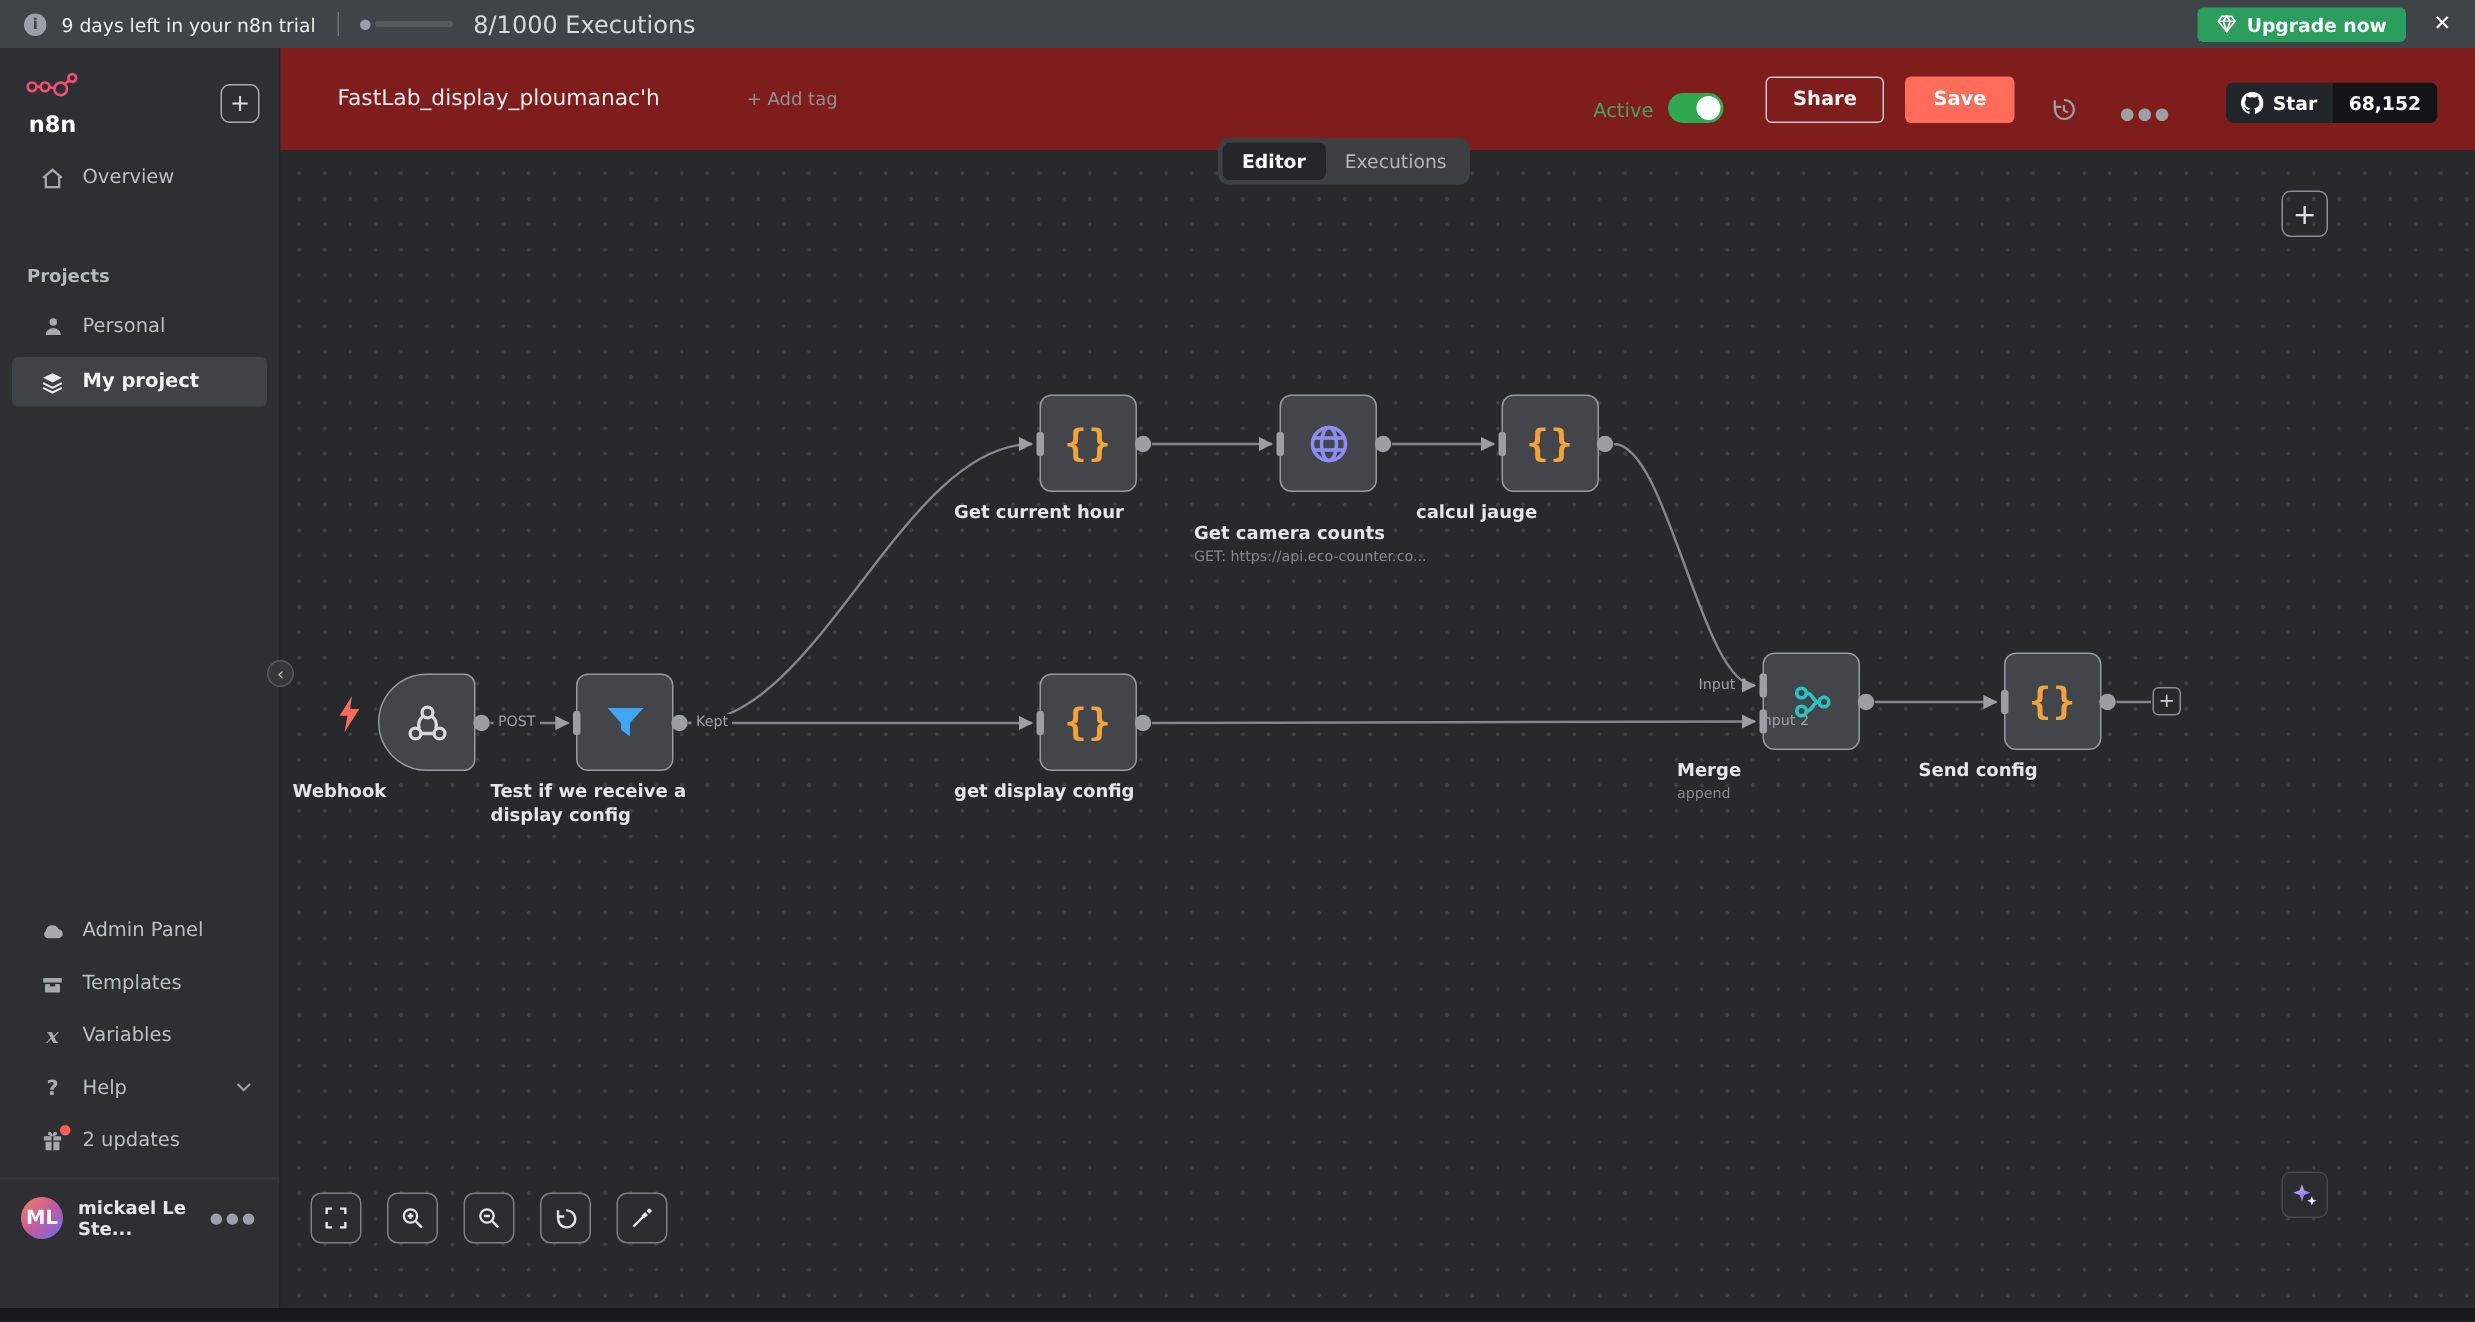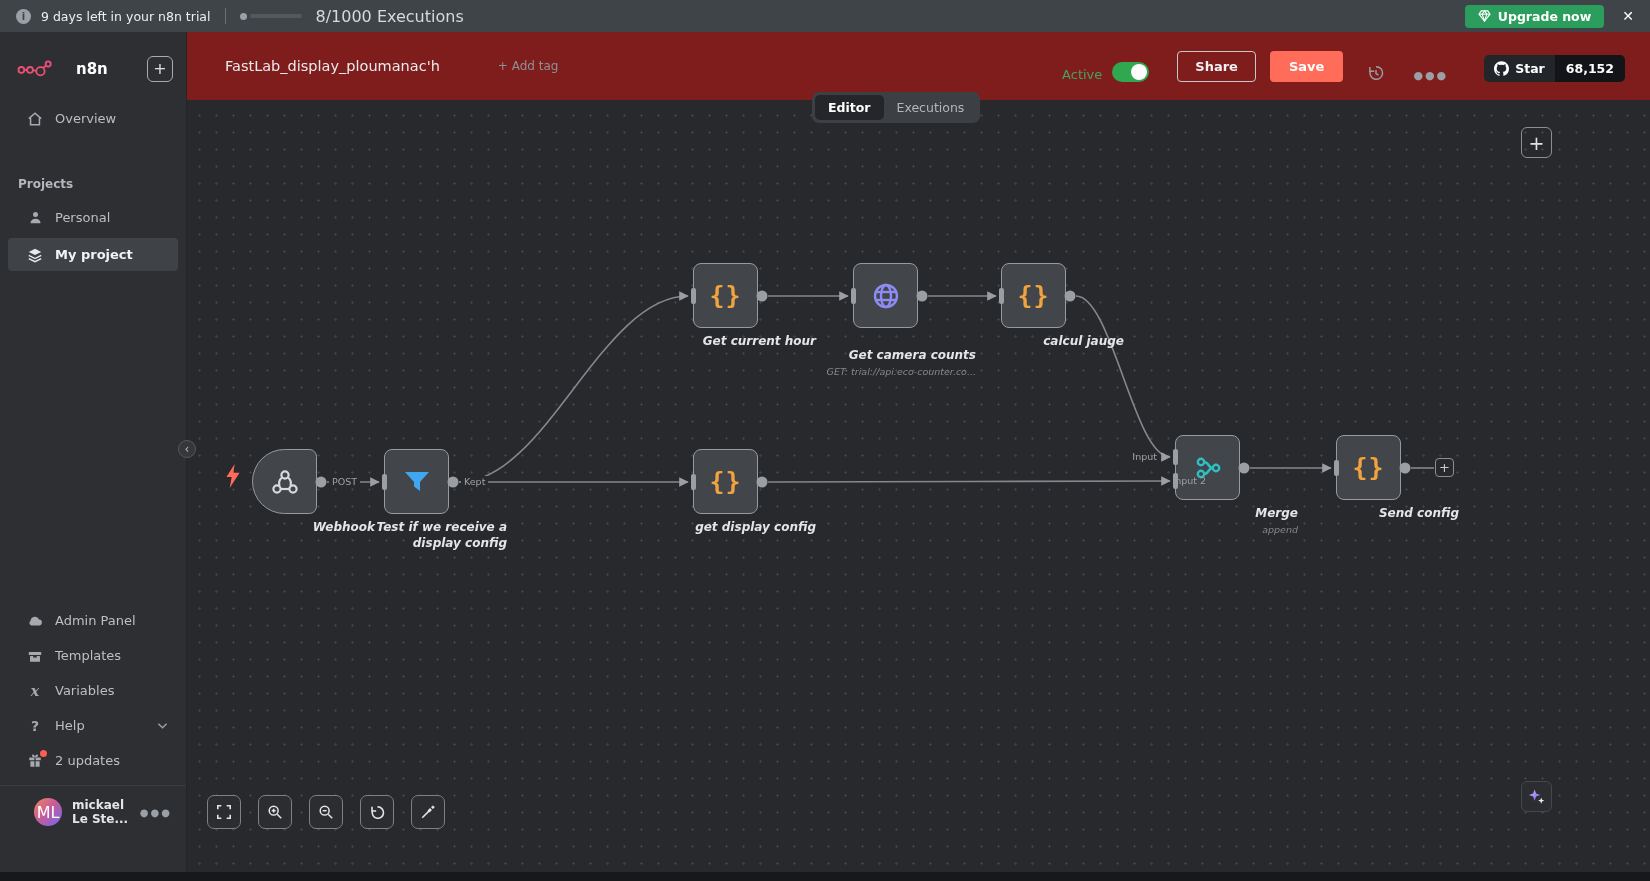--- a/index.html
+++ b/index.html
@@ -21,38 +21,38 @@
   .close-x { color:#fff; font-size:14px; font-weight:bold; cursor:pointer; }
 
   
   .app { display:flex; height:840px; position:relative; }
 
   
   .sidebar { width:187px; background:#2d2f32; border-right:1px solid #232527;
     display:flex; flex-direction:column; padding-top:20px; }
   .logo-row { display:flex; align-items:center; justify-content:space-between;
     padding:0 13px 0 16px; height:34px; margin-bottom:14px; }
-  .logo { display:flex; align-items:center; gap:22px; }
+  .logo { display:flex; align-items:center; gap:7px;flex-direction:column; }
   .brand { font-size:15px; font-weight:bold; color:#fff; }
   .new-wf-btn { width:26px; height:26px; border:1.5px solid #a9acb0; border-radius:6px;
     color:#dcdee1; font-size:16px; line-height:1; display:flex; align-items:center; justify-content:center; cursor:pointer; }
   .side-item { display:flex; align-items:center; gap:11px; height:33px; padding:0 10px 0 18px;
     font-size:13px; color:#bcbfc3; cursor:pointer; margin:2px 8px; border-radius:4px; }
   .side-item .ic { width:18px; display:flex; justify-content:center; }
   .side-item.selected { background:#3f4246; color:#f2f3f4; font-weight:bold; }
   .section-header { font-size:12px; font-weight:bold; color:#b4b7bb; padding:0 18px; margin:40px 0 8px; }
   .side-bottom { margin-top:auto; padding-bottom:6px; }
   .gift-wrap { position:relative; }
   .red-dot { position:absolute; top:-3px; right:-3px; width:7px; height:7px; border-radius:50%; background:#ff5c54; }
   .chev-down { margin-left:auto; }
   .side-divider { height:1px; background:#3a3d40; margin:8px 0 0; }
   .user-row { display:flex; align-items:center; gap:10px; padding:12px 14px 40px 14px; }
   .avatar { width:28px; height:28px; border-radius:50%; flex:none;
     background:linear-gradient(135deg,#f4845f 0%,#c65b9b 48%,#6f6af0 100%);
-    color:#fff; font-size:16px; font-weight:normal; display:flex; align-items:center; justify-content:center;margin-left:20px; }
+    color:#fff; font-size:13px; font-weight:bold; display:flex; align-items:center; justify-content:center; }
   .user-name { font-size:12px; font-weight:bold; color:#e3e5e8; }
   .user-more { margin-left:auto; color:#9aa0a6; font-size:10px; letter-spacing:2px; cursor:pointer; }
 
   
   .main { flex:1; display:flex; flex-direction:column; position:relative; }
   .wf-header { height:68px; background:#7f1d1d; display:flex; align-items:center; padding:0 25px 0 38px; }
   .wf-title { font-size:14.5px; color:#e9eaec; }
   .add-tag { font-size:12px; color:#8d9196; margin-left:58px; cursor:pointer; }
   .header-right { margin-left:auto; display:flex; align-items:flex-end; }
   .active-label { font-size:13px; color:#46a35e; }
@@ -82,22 +82,22 @@
   
   .canvas { flex:1; position:relative; background:#28292c;
     background-image:radial-gradient(circle,#3e4145 1.1px,transparent 1.3px);
     background-size:17px 17px; background-position:4px 7px; overflow:hidden; }
   #edges { position:absolute; left:0; top:0; z-index:6; pointer-events:none; }
   .node { position:absolute; width:65px; height:65px; background:#42454a; border:1.8px solid #979a9f;
     border-radius:8px; display:flex; align-items:center; justify-content:center; z-index:5; cursor:pointer; }
   .node.round-left { border-radius:34px 8px 8px 34px; }
   .icon-braces { font-family:"DejaVu Sans Mono","Liberation Mono",monospace; font-weight:bold;
     font-size:25px; letter-spacing:1px; }
-  .node-label { position:absolute; width:180px; text-align:right; font-size:12px; font-weight:bold;
-    color:#e3e5e8; z-index:7; line-height:1.3; white-space:pre-line;font-style:italic; }
+  .node-label { position:absolute; width:180px; text-align:left; font-size:12px; font-weight:bold;
+    color:#e3e5e8; z-index:7; line-height:1.3; white-space:pre-line; }
   .node-sub { font-size:9.5px; font-weight:normal; color:#85888d; margin-top:2px; }
   .port-label { position:absolute; font-size:9.5px; color:#9da0a5; background:#28292c; padding:0 3px; z-index:7; }
   .input-label { position:absolute; font-size:9.5px; color:#9da0a5; width:55px; text-align:right; z-index:7; }
   .bolt { position:absolute; z-index:7; }
   .plus-endpoint { position:absolute; width:19px; height:19px; border:1.5px solid #8b8e93; border-radius:4px;
     color:#c9ccd0; font-size:13px; display:flex; align-items:center; justify-content:center;
     background:#28292c; z-index:7; cursor:pointer; }
   .canvas-plus { position:absolute; left:1334px; top:27px; width:31px; height:31px; border:1.6px solid #8b8e93;
     border-radius:6px; color:#dfe1e4; font-size:19px; display:flex; align-items:center; justify-content:center;
     z-index:20; cursor:pointer; }
@@ -402,21 +402,21 @@
         </div>
         <div class="node-label" style="left: 449px; top: 234px;">Get current hour</div>
         <div class="node" style="left: 666px; top: 163px;">
           <svg width="32" height="32" viewBox="0 0 32 32" fill="none" stroke="#8d8cf2" stroke-width="2.4">
             <circle cx="16" cy="16" r="11"></circle>
             <ellipse cx="16" cy="16" rx="5" ry="11"></ellipse>
             <line x1="5.5" y1="12" x2="26.5" y2="12"></line>
             <line x1="5.5" y1="20" x2="26.5" y2="20"></line>
           </svg>
         </div>
-        <div class="node-label" style="left: 609px; top: 248px;">Get camera counts<div class="node-sub">GET: trial://api.eco-counter.co...</div></div>
+        <div class="node-label" style="left: 609px; top: 248px;">Get camera counts<div class="node-sub">GET: https://api.eco-counter.co...</div></div>
         <div class="node" style="left: 814px; top: 163px;">
           <span class="icon-braces" style="color:#f0a33e">{}</span>
         </div>
         <div class="node-label" style="left: 757px; top: 234px;">calcul jauge</div>
         <div class="node" style="left: 506px; top: 349px;">
           <span class="icon-braces" style="color:#f0a33e">{}</span>
         </div>
         <div class="node-label" style="left: 449px; top: 420px;">get display config</div>
         <div class="node" style="left: 988px; top: 335px;">
           <svg width="30" height="30" viewBox="0 0 30 30" fill="none" stroke="#2cc0c0" stroke-width="2.4">

